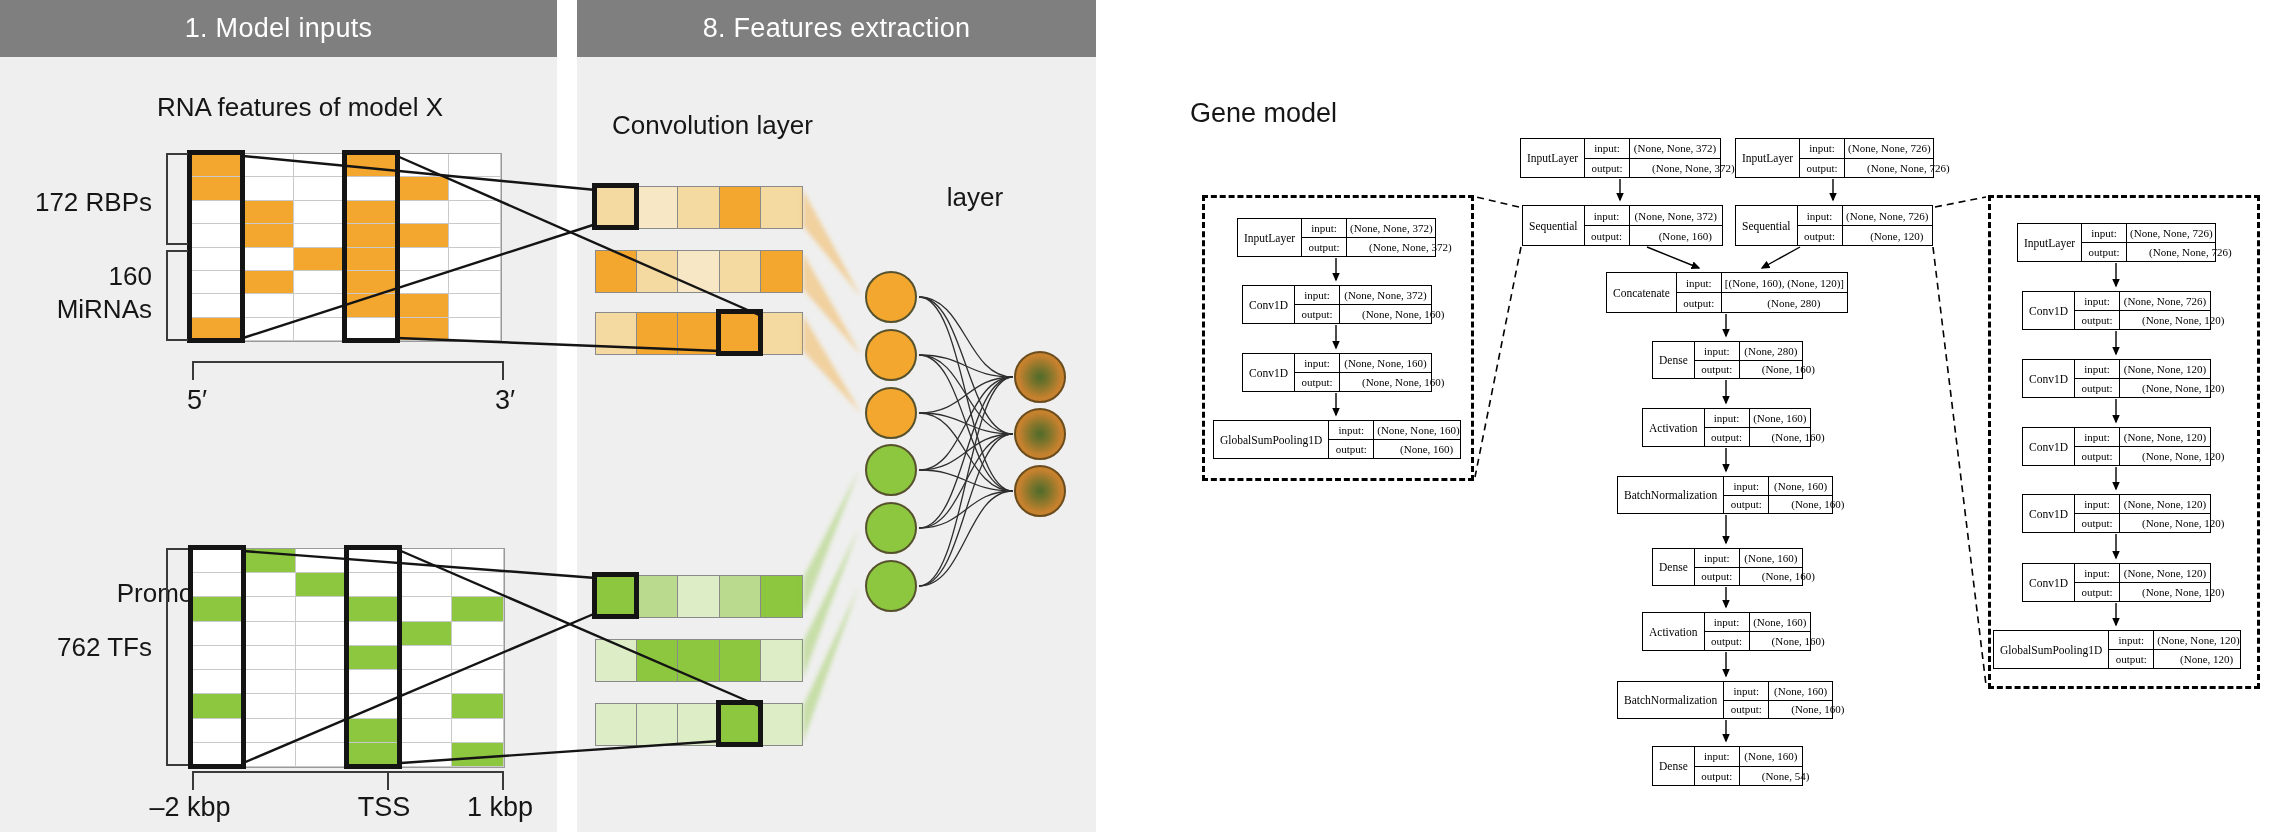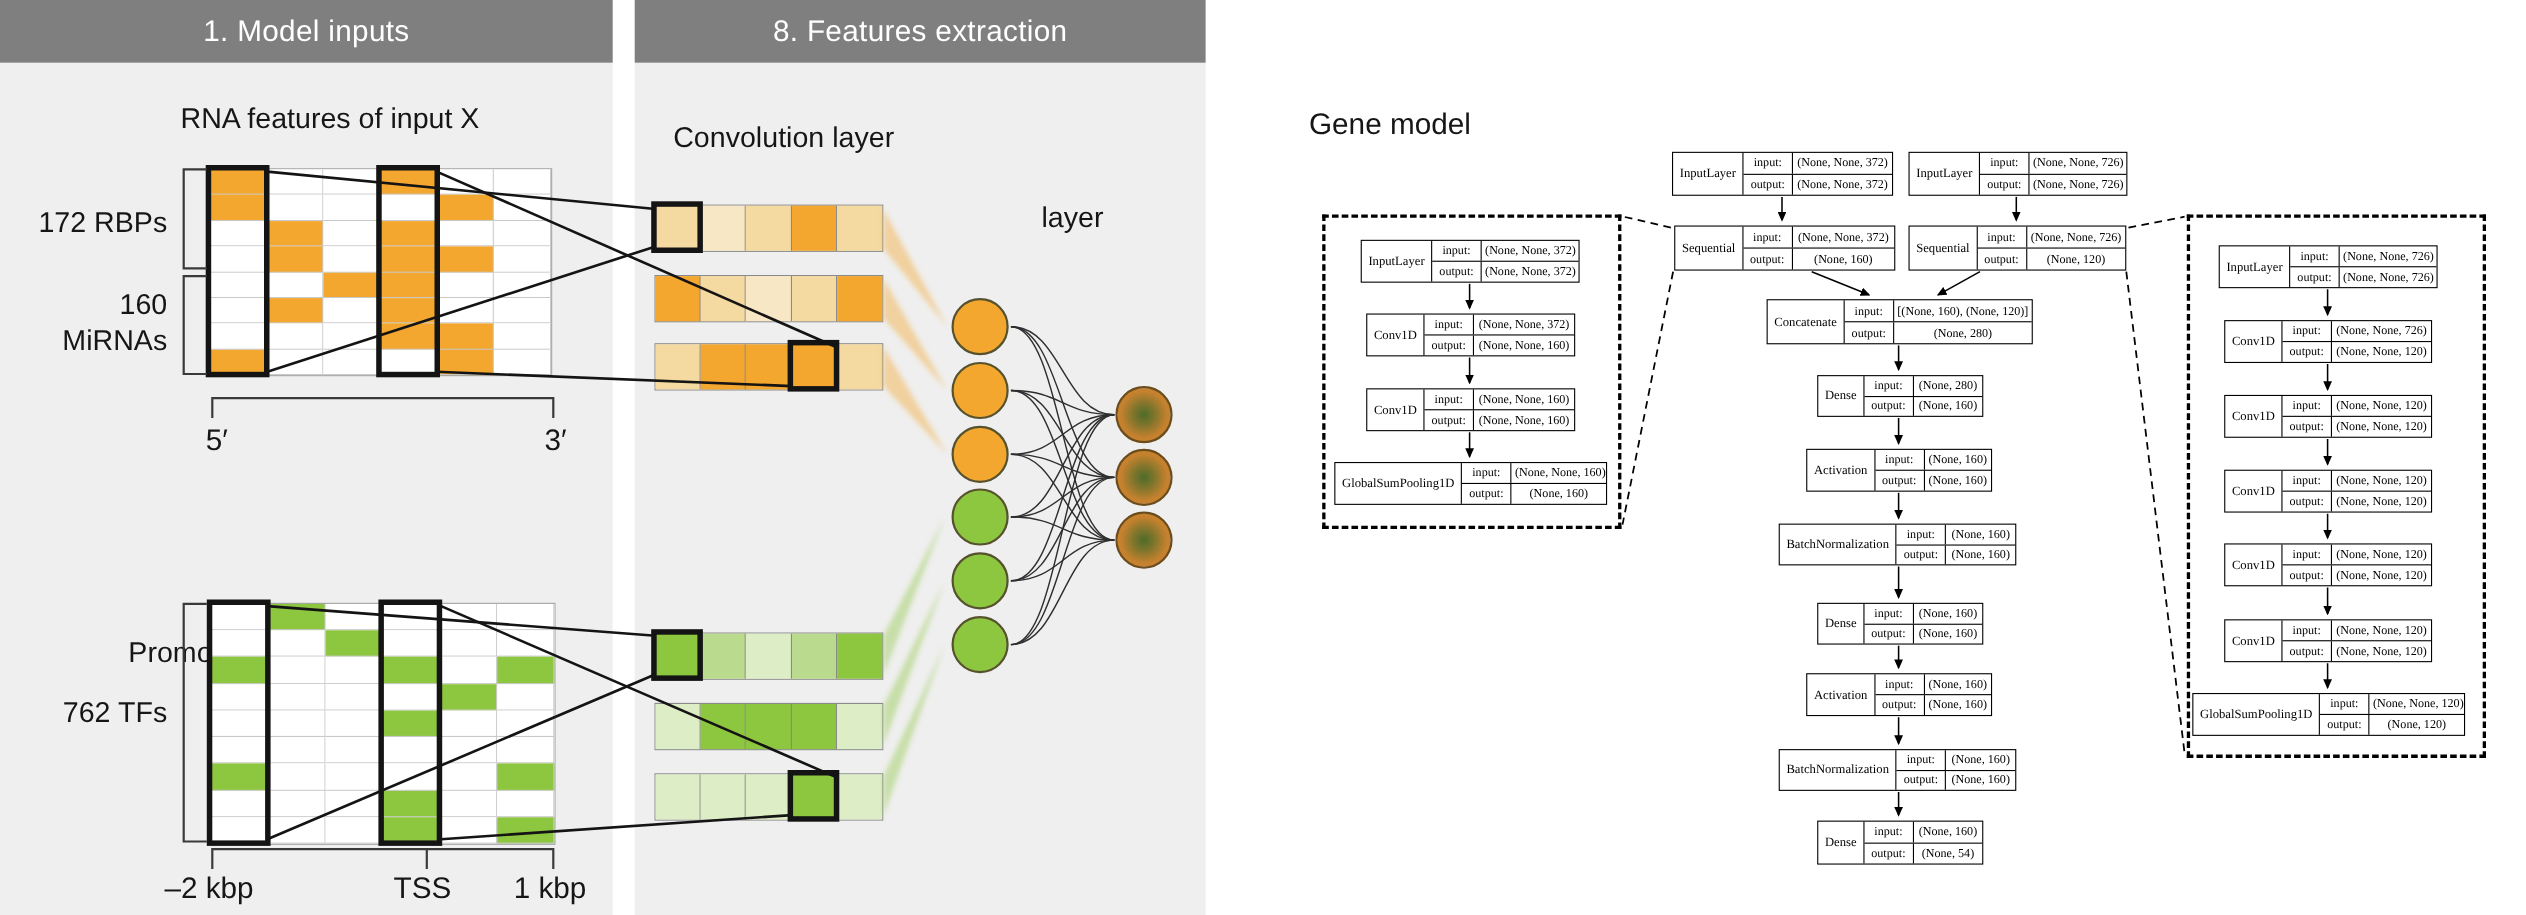--- a/index.html
+++ b/index.html
@@ -21,21 +21,21 @@
   .node{position:absolute;width:52px;height:52px;border-radius:50%;box-sizing:border-box;
         border:2px solid #56522e;}
   .node.out{border:2px solid #6b4c1d;
         background:radial-gradient(circle at 50% 50%, #4e6b2a 0%, #7e752c 28%, #c5812e 62%, #c9862f 100%);}
   .kbox{position:absolute;display:flex;background:#ffffff;border:1px solid #000;box-sizing:border-box;
         font-family:"Liberation Serif", serif;font-size:11px;color:#000;}
   .kname{display:flex;align-items:center;justify-content:center;padding:0 6px;
          border-right:1px solid #000;white-space:nowrap;font-size:11.5px;}
   .krows{flex:1;display:flex;flex-direction:column;min-width:0;}
   .krow{flex:1;display:flex;min-width:0;}
-  .krow + .krow{border-top:1px solid #000;}
+  .krow + .krow{border-top:1px solid #000;gap:19px;}
   .kio{width:44px;display:flex;align-items:center;justify-content:center;border-right:1px solid #000;flex:none;}
   .kval{flex:1;display:flex;align-items:center;justify-content:center;white-space:nowrap;padding:0 3px;}
   .dashbox{position:absolute;border:3px dashed #000;box-sizing:border-box;}
   svg.overlay{position:absolute;left:0;top:0;pointer-events:none;}
   .gm-title{font-size:27px;}
 </style>
 </head>
 <body>
 
 <div class="stage">
@@ -43,21 +43,21 @@
   <div class="panel-bg" style="left:0;top:57px;width:557px;height:775px;"></div>
   <div class="panel-bg" style="left:577px;top:57px;width:519px;height:775px;"></div>
 
   <div class="hdr" style="left:0;width:557px;">
     <span>1. Model inputs</span>
   </div>
   <div class="hdr" style="left:577px;width:519px;">
     <span>8. Features extraction</span>
   </div>
 
-  <div class="lbl title" style="left:95px;top:92px;width:410px;">RNA features of input X</div>
+  <div class="lbl title" style="left:95px;top:92px;width:410px;">RNA features of model X</div>
   <div class="lbl grp" style="left:10px;top:186px;width:142px;">172 RBPs</div>
   <div class="lbl grp" style="left:10px;top:260px;width:142px;">
     <div>160</div>
     <div>MiRNAs</div>
   </div>
   <div class="lbl axis-lbl" style="left:175px;top:385px;width:44px;">5′</div>
   <div class="lbl axis-lbl" style="left:483px;top:385px;width:44px;">3′</div>
 
   <div class="lbl title" style="left:60px;top:540px;width:440px;margin-top:38px;">Promoter features of gene X</div>
   <div class="lbl grp" style="left:10px;top:631px;width:142px;">762 TFs</div>

